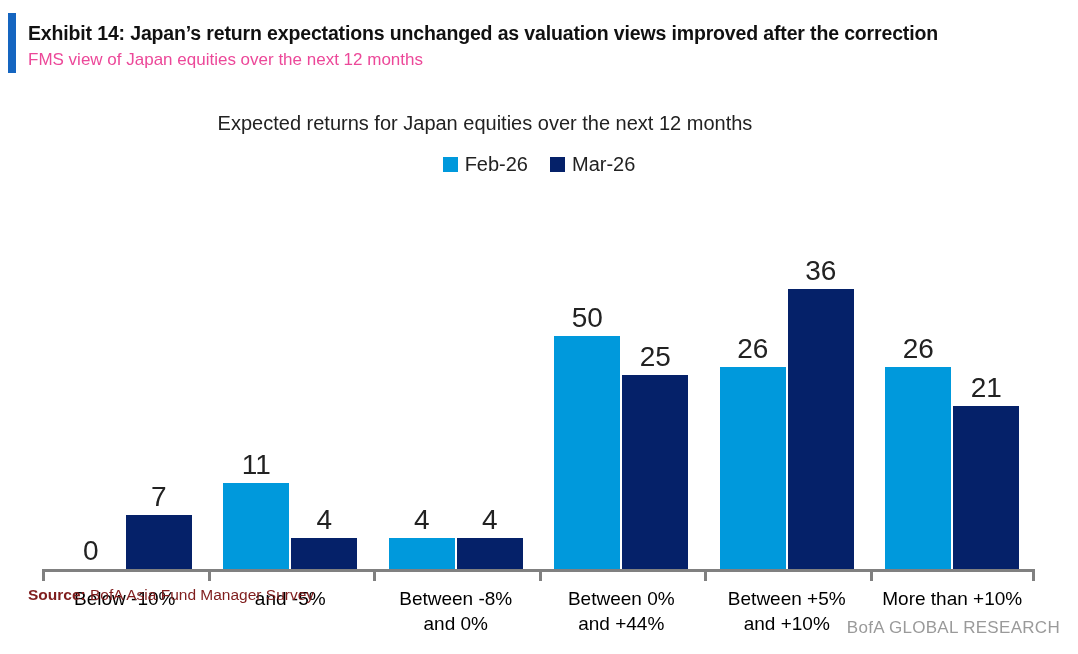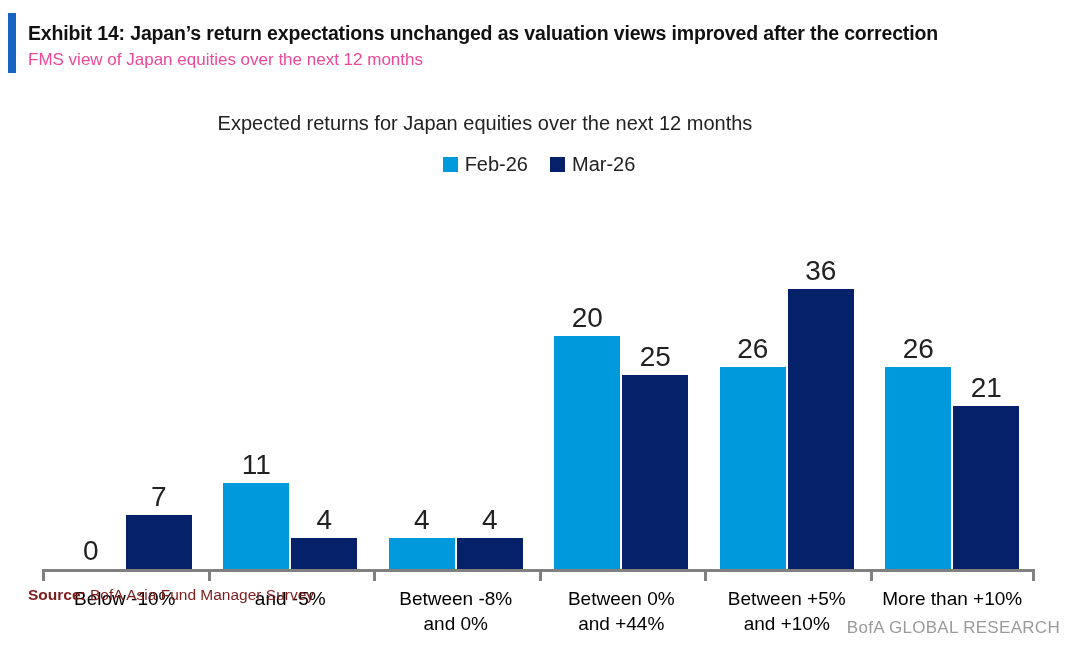--- a/index.html
+++ b/index.html
@@ -192,21 +192,21 @@
       <div class="bar-value" style="left: 83.75px; width: 66px; top: 390.54px;">7</div>
       <div class="bar" style="left: 181.25px; width: 66px; height: 85.58px; bottom: auto; background: rgb(0, 153, 220); position: absolute; top: 391.42px;"></div>
       <div class="bar-value" style="left: 181.25px; width: 66px; top: 359.42px;">11</div>
       <div class="bar" style="left: 249.25px; width: 66px; height: 31.12px; bottom: auto; background: rgb(5, 33, 105); position: absolute; top: 445.88px;"></div>
       <div class="bar-value" style="left: 249.25px; width: 66px; top: 413.88px;">4</div>
       <div class="bar" style="left: 346.75px; width: 66px; height: 31.12px; bottom: auto; background: rgb(0, 153, 220); position: absolute; top: 445.88px;"></div>
       <div class="bar-value" style="left: 346.75px; width: 66px; top: 413.88px;">4</div>
       <div class="bar" style="left: 414.75px; width: 66px; height: 31.12px; bottom: auto; background: rgb(5, 33, 105); position: absolute; top: 445.88px;"></div>
       <div class="bar-value" style="left: 414.75px; width: 66px; top: 413.88px;">4</div>
       <div class="bar" style="left: 512.25px; width: 66px; height: 233.4px; bottom: auto; background: rgb(0, 153, 220); position: absolute; top: 243.6px;"></div>
-      <div class="bar-value" style="left: 512.25px; width: 66px; top: 211.6px;">20</div>
+      <div class="bar-value" style="left: 512.25px; width: 66px; top: 211.6px;">50</div>
       <div class="bar" style="left: 580.25px; width: 66px; height: 194.5px; bottom: auto; background: rgb(5, 33, 105); position: absolute; top: 282.5px;"></div>
       <div class="bar-value" style="left: 580.25px; width: 66px; top: 250.5px;">25</div>
       <div class="bar" style="left: 677.75px; width: 66px; height: 202.28px; bottom: auto; background: rgb(0, 153, 220); position: absolute; top: 274.72px;"></div>
       <div class="bar-value" style="left: 677.75px; width: 66px; top: 242.72px;">26</div>
       <div class="bar" style="left: 745.75px; width: 66px; height: 280.08px; bottom: auto; background: rgb(5, 33, 105); position: absolute; top: 196.92px;"></div>
       <div class="bar-value" style="left: 745.75px; width: 66px; top: 164.92px;">36</div>
       <div class="bar" style="left: 843.25px; width: 66px; height: 202.28px; bottom: auto; background: rgb(0, 153, 220); position: absolute; top: 274.72px;"></div>
       <div class="bar-value" style="left: 843.25px; width: 66px; top: 242.72px;">26</div>
       <div class="bar" style="left: 911.25px; width: 66px; height: 163.38px; bottom: auto; background: rgb(5, 33, 105); position: absolute; top: 313.62px;"></div>
       <div class="bar-value" style="left: 911.25px; width: 66px; top: 281.62px;">21</div>

